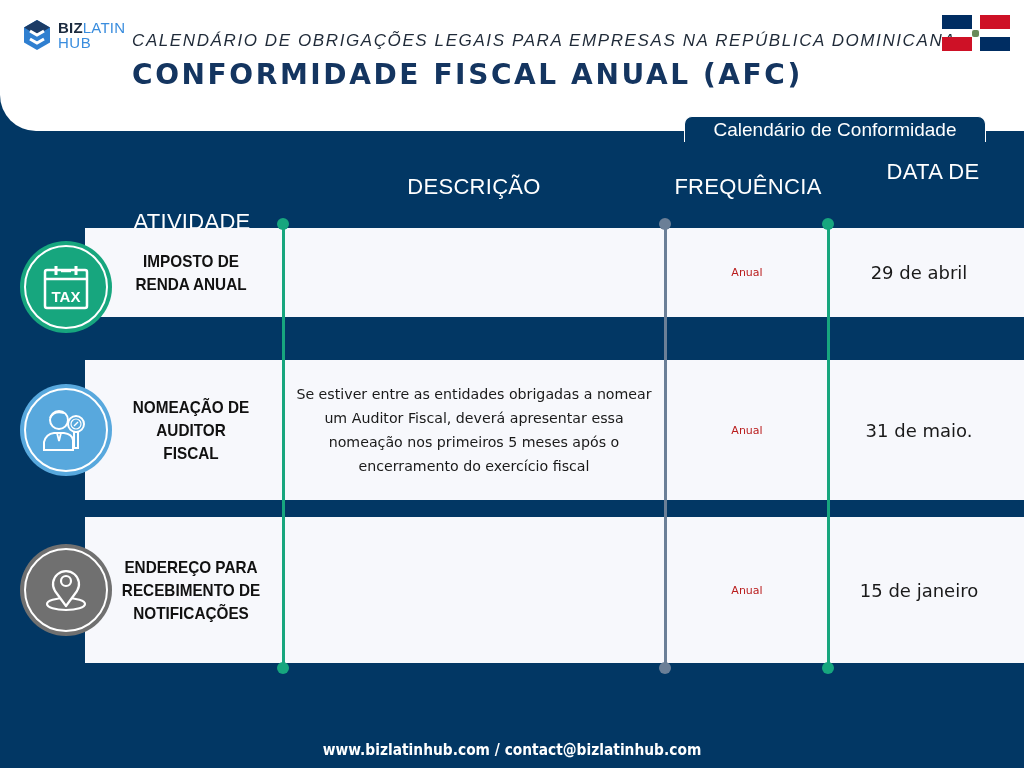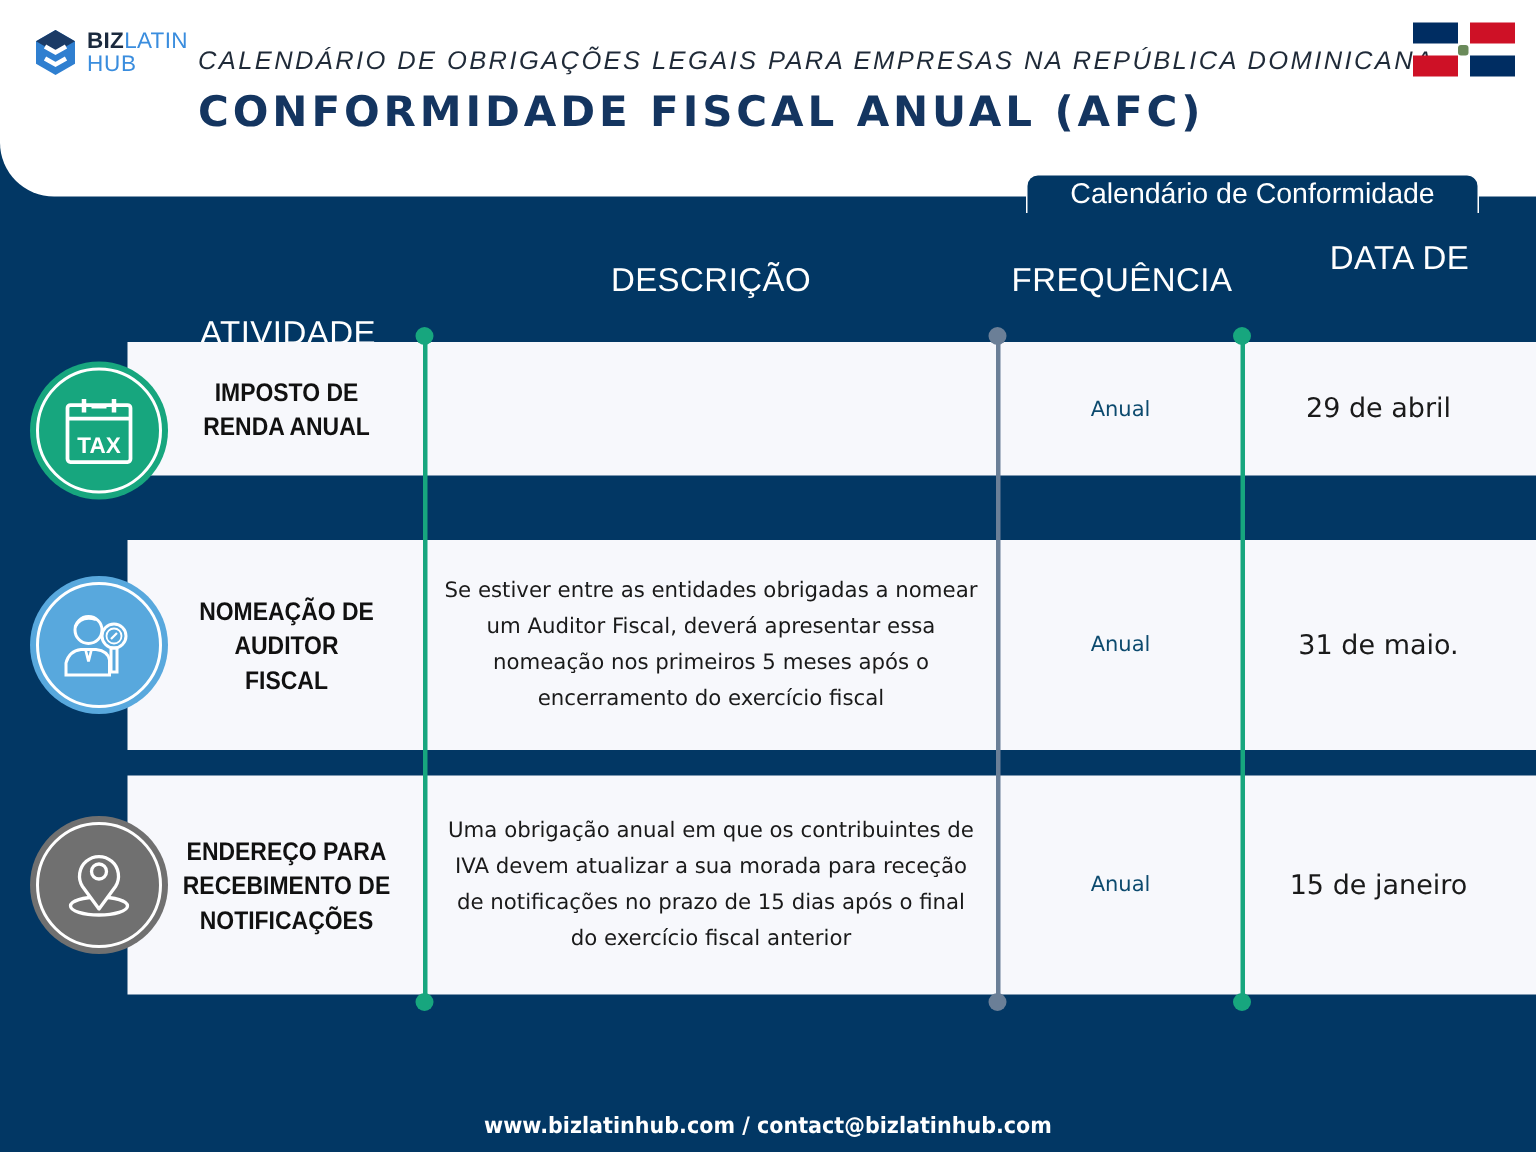--- a/index.html
+++ b/index.html
@@ -51,21 +51,21 @@
   }
   .cell { position: absolute; top: 0; height: 100%; display: flex; align-items: center; justify-content: center; text-align: center; }
   .activity {
     left: 20px; width: 172px; font-family: "Liberation Sans", sans-serif; font-weight: bold;
     font-size: 17px; line-height: 23px; color: #111111; transform: scaleX(0.9);
   }
   .desc {
     left: 203px; width: 372px; font-family: "DejaVu Sans", sans-serif; font-size: 14.2px;
     line-height: 24px; color: #1a1a1a; padding: 0 6px;
   }
-  .freq { left: 583px; width: 158px; font-family: "DejaVu Sans", sans-serif; font-size: 14px; color: #0c4a6e; border-radius: 13px; }
+  .freq { left: 583px; width: 158px; font-family: "DejaVu Sans", sans-serif; font-size: 11px; color: #b91c1c; border-radius: 13px; }
   .due { left: 748px; width: 172px; font-family: "DejaVu Sans", sans-serif; font-size: 18px; color: #1a1a1a; }
 
   .vline { position: absolute; width: 3px; }
   .dot { position: absolute; width: 12px; height: 12px; border-radius: 50%; }
 
   .icon-circle {
     position: absolute; width: 92px; height: 92px; border-radius: 50%;
     display: flex; align-items: center; justify-content: center;
   }
   .icon-circle .ring {
@@ -139,21 +139,20 @@
 </div>
 
 <div class="row" style="top:517px;height:146px;">
   <div class="cell activity">
     <div>
       <div>ENDEREÇO PARA</div>
       <div>RECEBIMENTO DE</div>
       <div>NOTIFICAÇÕES</div>
     </div>
   </div>
-  <div class="cell desc">Uma obrigação anual em que os contribuintes de IVA devem atualizar a sua morada para receção de notificações no prazo de 15 dias após o final do exercício fiscal anterior</div>
   <div class="cell freq">Anual</div>
   <div class="cell due">15 de janeiro</div>
 </div>
 
 <div class="vline" style="left:282px;top:224px;height:444px;background:#17a67e;"></div>
 <div class="dot" style="left:277px;top:218px;background:#17a67e;"></div>
 <div class="dot" style="left:277px;top:662px;background:#17a67e;"></div>
 
 <div class="vline" style="left:664px;top:224px;height:444px;background:#6b7f97;"></div>
 <div class="dot" style="left:659px;top:218px;background:#6b7f97;"></div>

